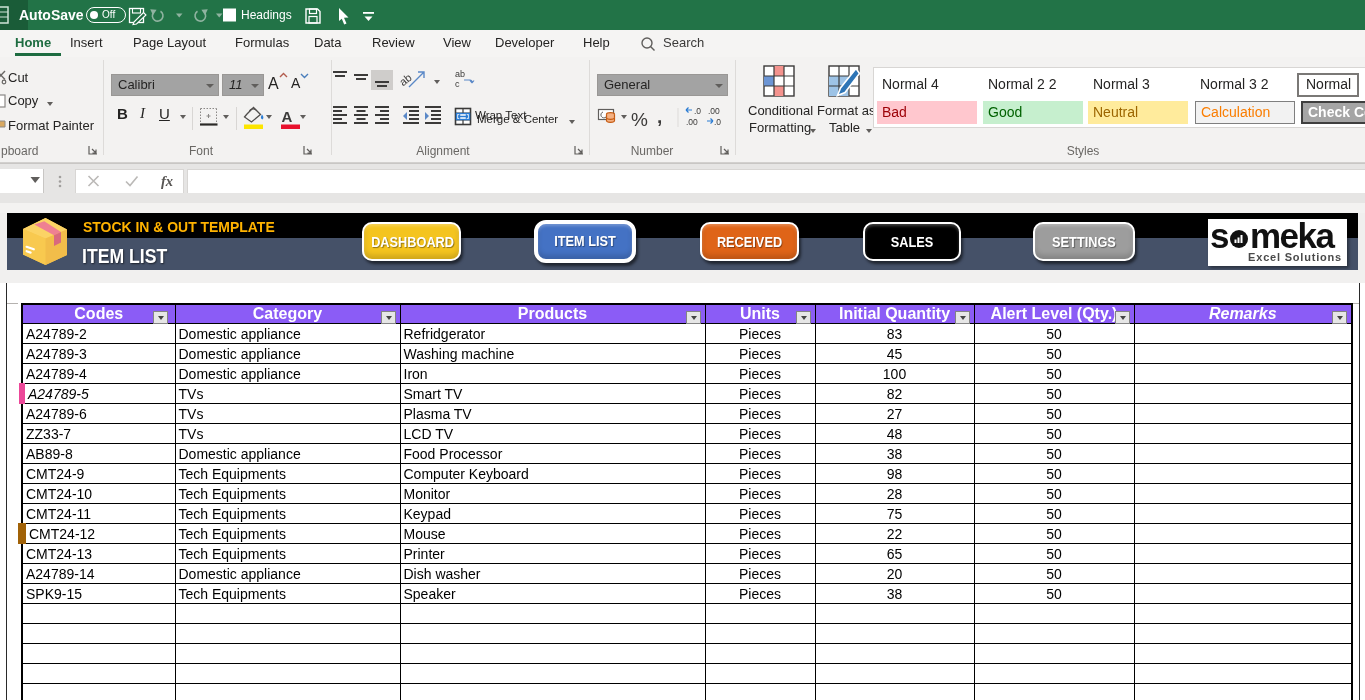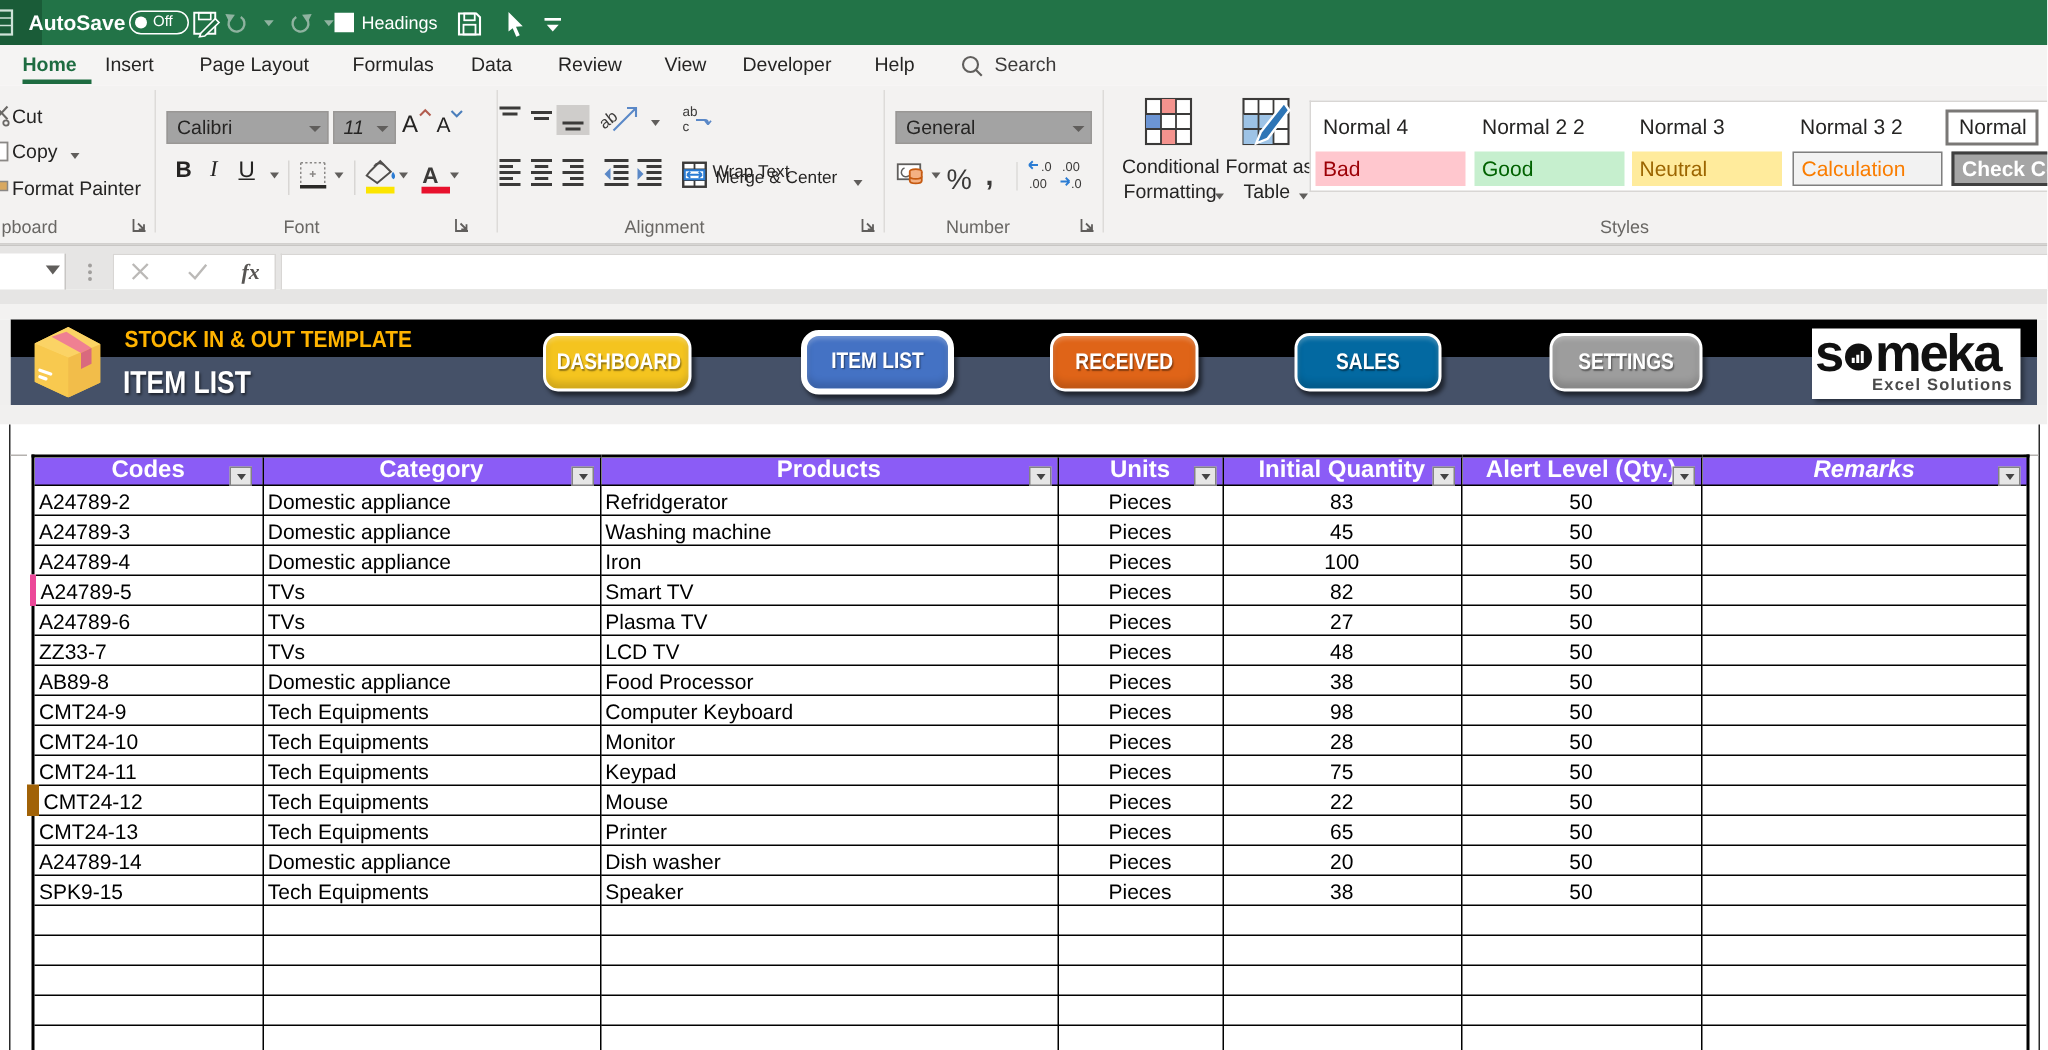--- a/index.html
+++ b/index.html
@@ -348,21 +348,21 @@
   <div class="abs" style="left:82px; top:244px; color:#fff; font-size:21px; font-weight:bold; transform:scaleX(.84); transform-origin:0 0; text-shadow:1px 1px 2px rgba(0,0,0,.6);">ITEM LIST</div>
   <div class="navbtn" style="left:362px; width:99px; background:#f4c41f;">
       <span>DASHBOARD</span>
     </div>
   <div class="navbtn" style="left:534px; top:220px; width:102px; height:43px; background:#4472c4; border-width:4px; border-radius:12px;">
       <span style="margin-top:8px;">ITEM LIST</span>
     </div>
   <div class="navbtn" style="left:700px; width:99px; background:#df6418;">
       <span>RECEIVED</span>
     </div>
-  <div class="navbtn" style="left:863px; width:98px; background:#0369a1;">
+  <div class="navbtn" style="left:863px; width:98px; background:#000000;">
       <span>SALES</span>
     </div>
   <div class="navbtn" style="left:1033px; width:102px; background:#9d9d9d;">
       <span>SETTINGS</span>
     </div>
   <div class="abs" id="logo" style="left:1208px; top:219px; width:139px; height:47px; background:#fff; box-shadow:2px 2px 3px rgba(0,0,0,.4);">
     <div class="abs" style="left:2px; top:-3px; color:#111; font-size:35px; font-weight:bold; letter-spacing:-1.5px;">s<span style="display:inline-block; width:18px; height:18px; background:#111; border-radius:50%; position:relative; top:0px; margin:0 2px;"><svg width="18" height="18" viewBox="0 0 18 18" style="position:absolute; left:0; top:0;">
             <rect x="4.5" y="9.5" width="2" height="3.5" fill="#fff"></rect>
             <rect x="7.5" y="7.5" width="2" height="5.5" fill="#fff"></rect>
             <rect x="10.5" y="5" width="2" height="8" fill="#fff"></rect>
@@ -430,21 +430,21 @@
     <tr>
           <td style="border-left:2px solid #000;">A24789-4</td>
           <td>Domestic appliance</td>
           <td>Iron</td>
           <td class="c">Pieces</td>
           <td class="c">100</td>
           <td class="c">50</td>
           <td style="border-right:2px solid #000;"></td>
         </tr>
     <tr>
-          <td style="border-left:4px solid #ec4899;">A24789-5</td>
+          <td style="border-left:6px solid #ec4899;font-style:italic;">A24789-5</td>
           <td>TVs</td>
           <td>Smart TV</td>
           <td class="c">Pieces</td>
           <td class="c">82</td>
           <td class="c">50</td>
           <td style="border-right:2px solid #000;"></td>
         </tr>
     <tr>
           <td style="border-left:2px solid #000;">A24789-6</td>
           <td>TVs</td>

